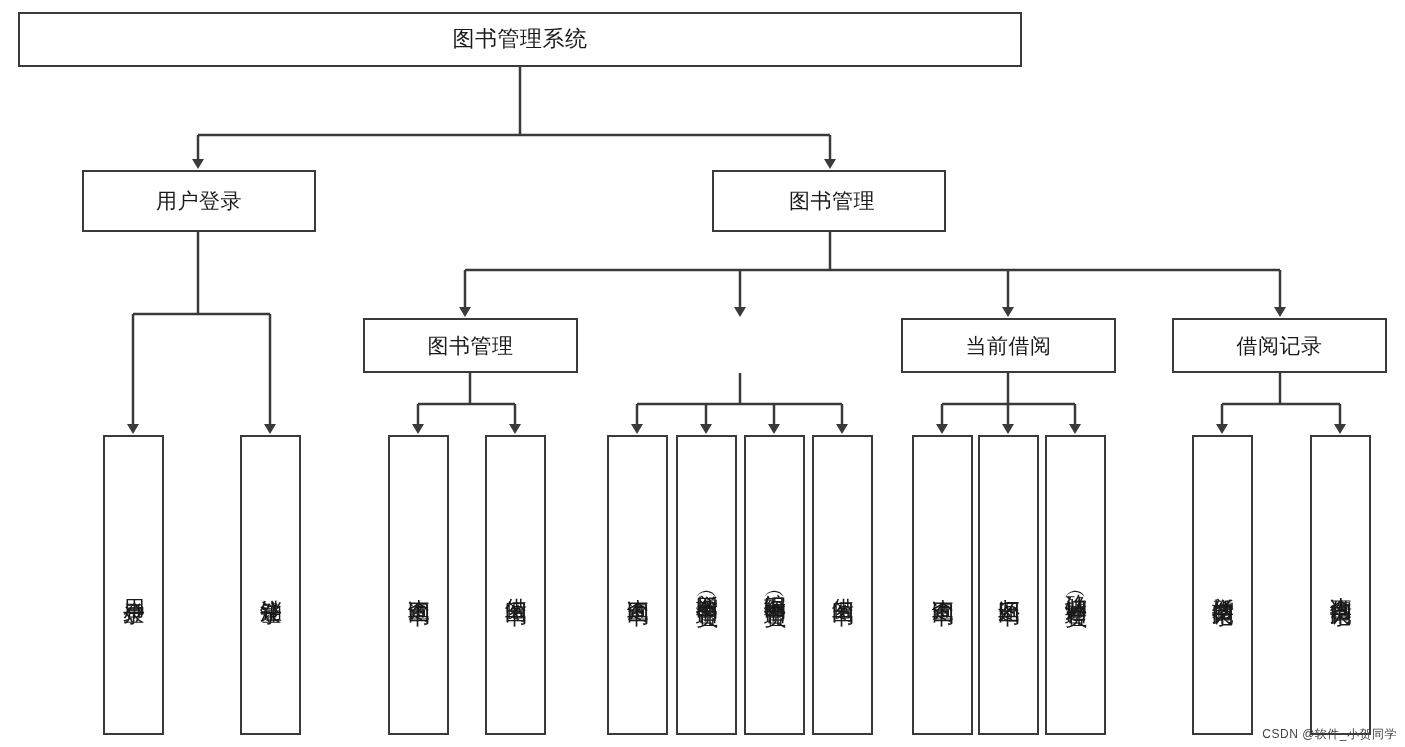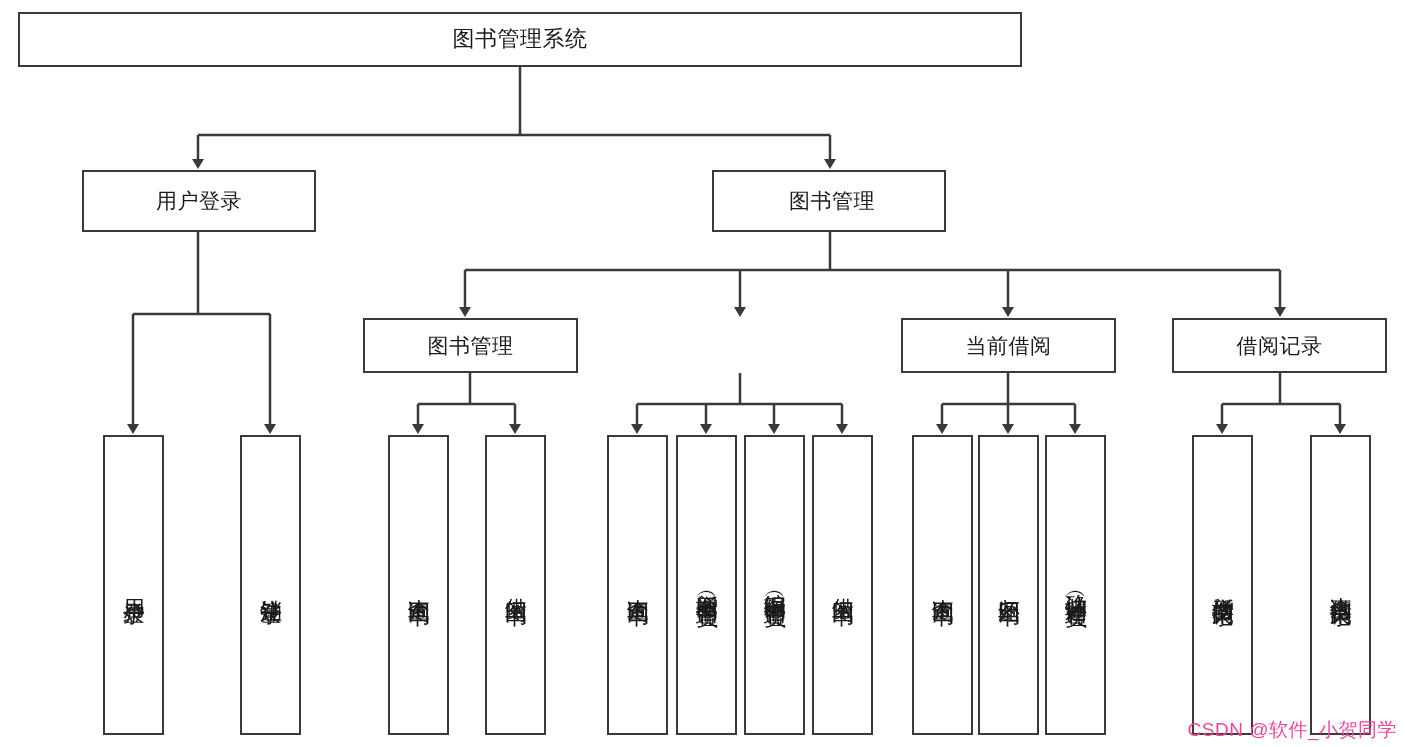--- a/index.html
+++ b/index.html
@@ -60,22 +60,22 @@
     font-size: 22px;
     line-height: 1.22;
     letter-spacing: 2px;
     white-space: nowrap;
     transform: none;
   }
   .watermark {
     position: absolute;
     right: 8px;
     bottom: 4px;
-    font-size: 19px;
-    color: #ec4899;
+    font-size: 12px;
+    color: #404040;
     white-space: nowrap;
     letter-spacing: 0.5px;
     user-select: none;
     margin-left: 8px;
   }
 </style>
 </head>
 <body>
 
 <div id="canvas">

